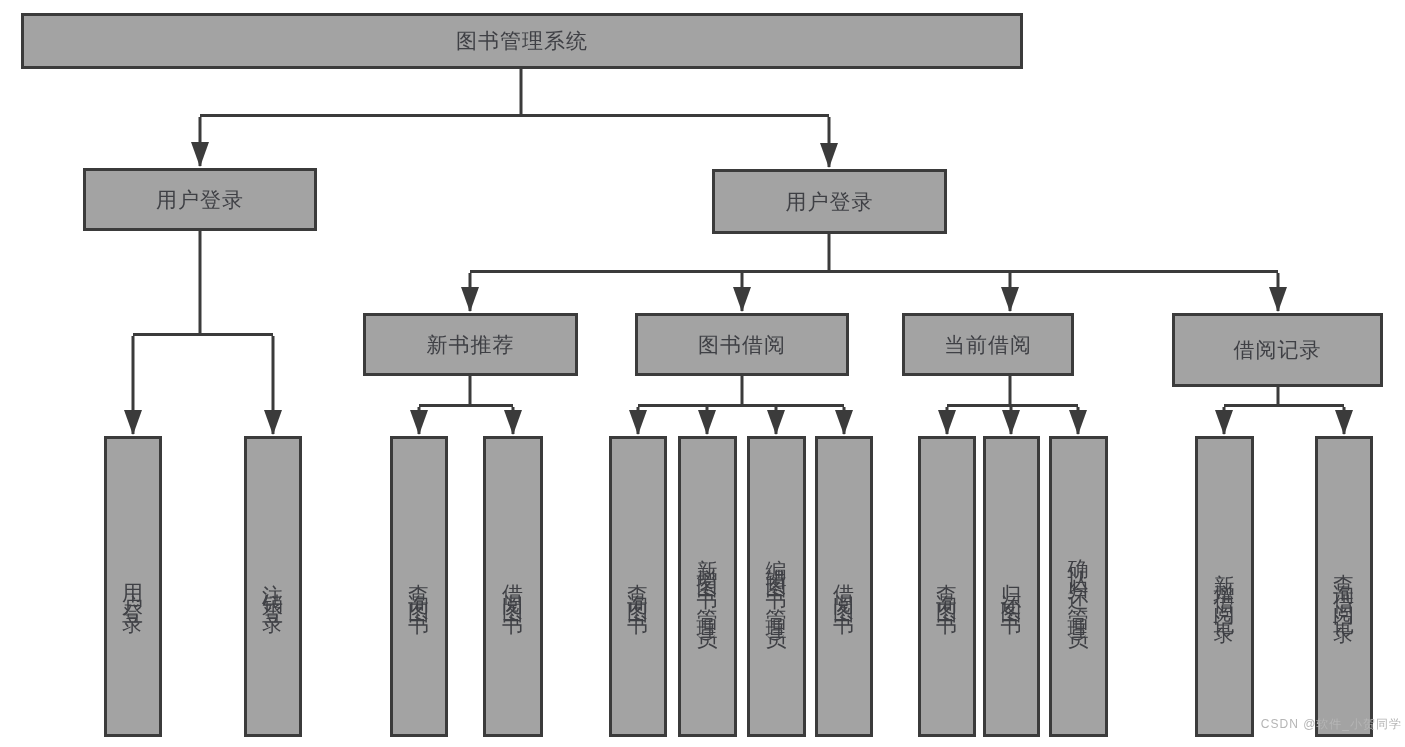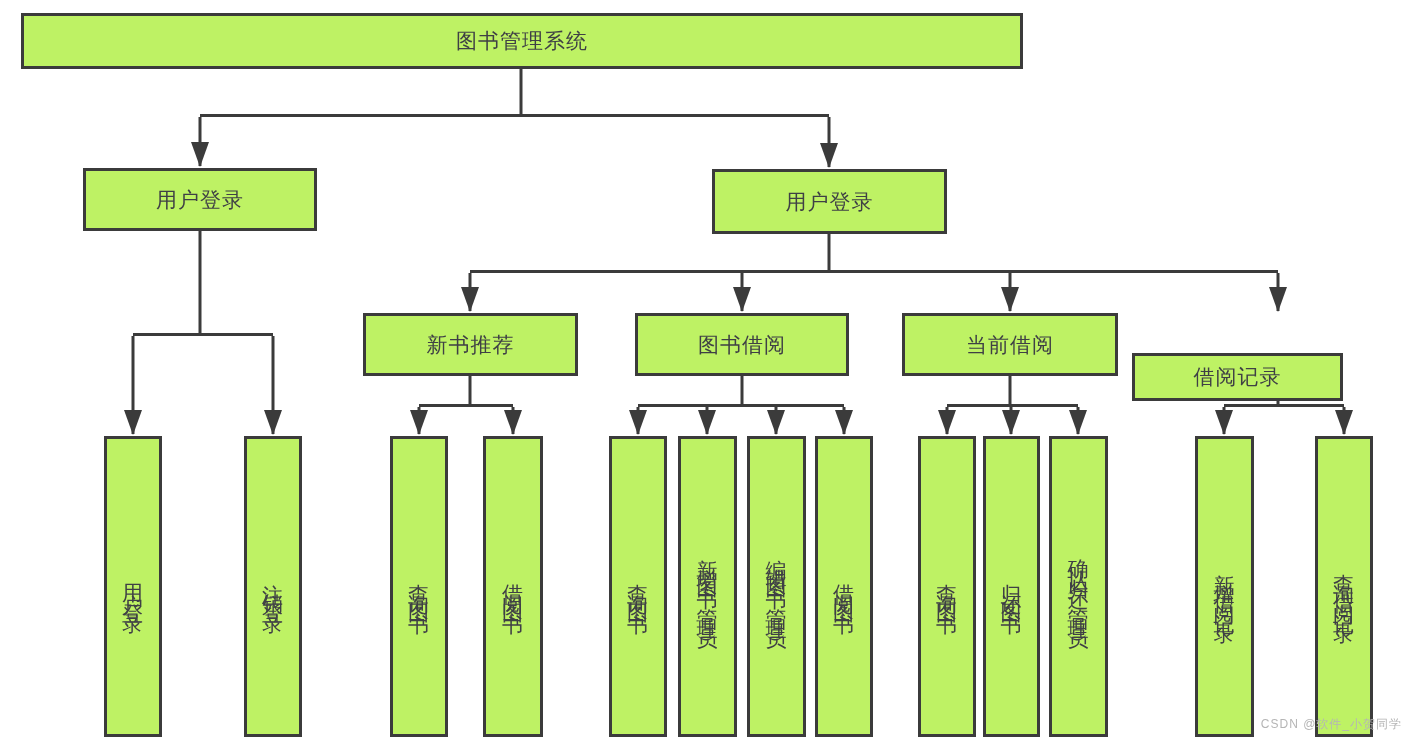--- a/index.html
+++ b/index.html
@@ -17,21 +17,21 @@
   }
   #connectors {
     position: absolute;
     left: 0;
     top: 0;
     z-index: 1;
   }
   .box {
     position: absolute;
     box-sizing: border-box;
-    background: #bef264;
+    background: #a3a3a3;
     border: 3px solid #3b3b3b;
     display: flex;
     align-items: center;
     justify-content: center;
     z-index: 2;
     color: #3f4045;
   }
   .hlabel {
     font-size: 21px;
     letter-spacing: 1px;
@@ -44,22 +44,22 @@
     letter-spacing: 10px;
     line-height: 1;
     white-space: nowrap;
   }
   
   .n-root           { left: 21px;   top: 13px;  width: 1002px; height: 56px; }
   .n-user-login     { left: 83px;   top: 168px; width: 234px;  height: 63px; }
   .n-book-mgmt      { left: 712px;  top: 169px; width: 235px;  height: 65px; }
   .n-new-book       { left: 363px;  top: 313px; width: 215px;  height: 63px; }
   .n-book-borrow    { left: 635px;  top: 313px; width: 214px;  height: 63px; }
-  .n-current-borrow { left: 902px;  top: 313px; width: 216px;  height: 63px; }
-  .n-borrow-records { left: 1132px; top: 313px; width: 211px;  height: 48px; margin-top: 40px; }
+  .n-current-borrow { left: 902px;  top: 313px; width: 172px;  height: 63px; }
+  .n-borrow-records { left: 1172px; top: 313px; width: 211px;  height: 74px; }
   .leaf             { top: 436px; height: 301px; }
   .l-user-login     { left: 104px;  width: 58px; }
   .l-logout         { left: 244px;  width: 58px; }
   .l-query-books-1  { left: 390px;  width: 58px; }
   .l-borrow-books-1 { left: 483px;  width: 60px; }
   .l-query-books-2  { left: 609px;  width: 58px; }
   .l-add-book       { left: 678px;  width: 59px; }
   .l-edit-book      { left: 747px;  width: 59px; }
   .l-borrow-books-2 { left: 815px;  width: 58px; }
   .l-query-books-3  { left: 918px;  width: 58px; }

